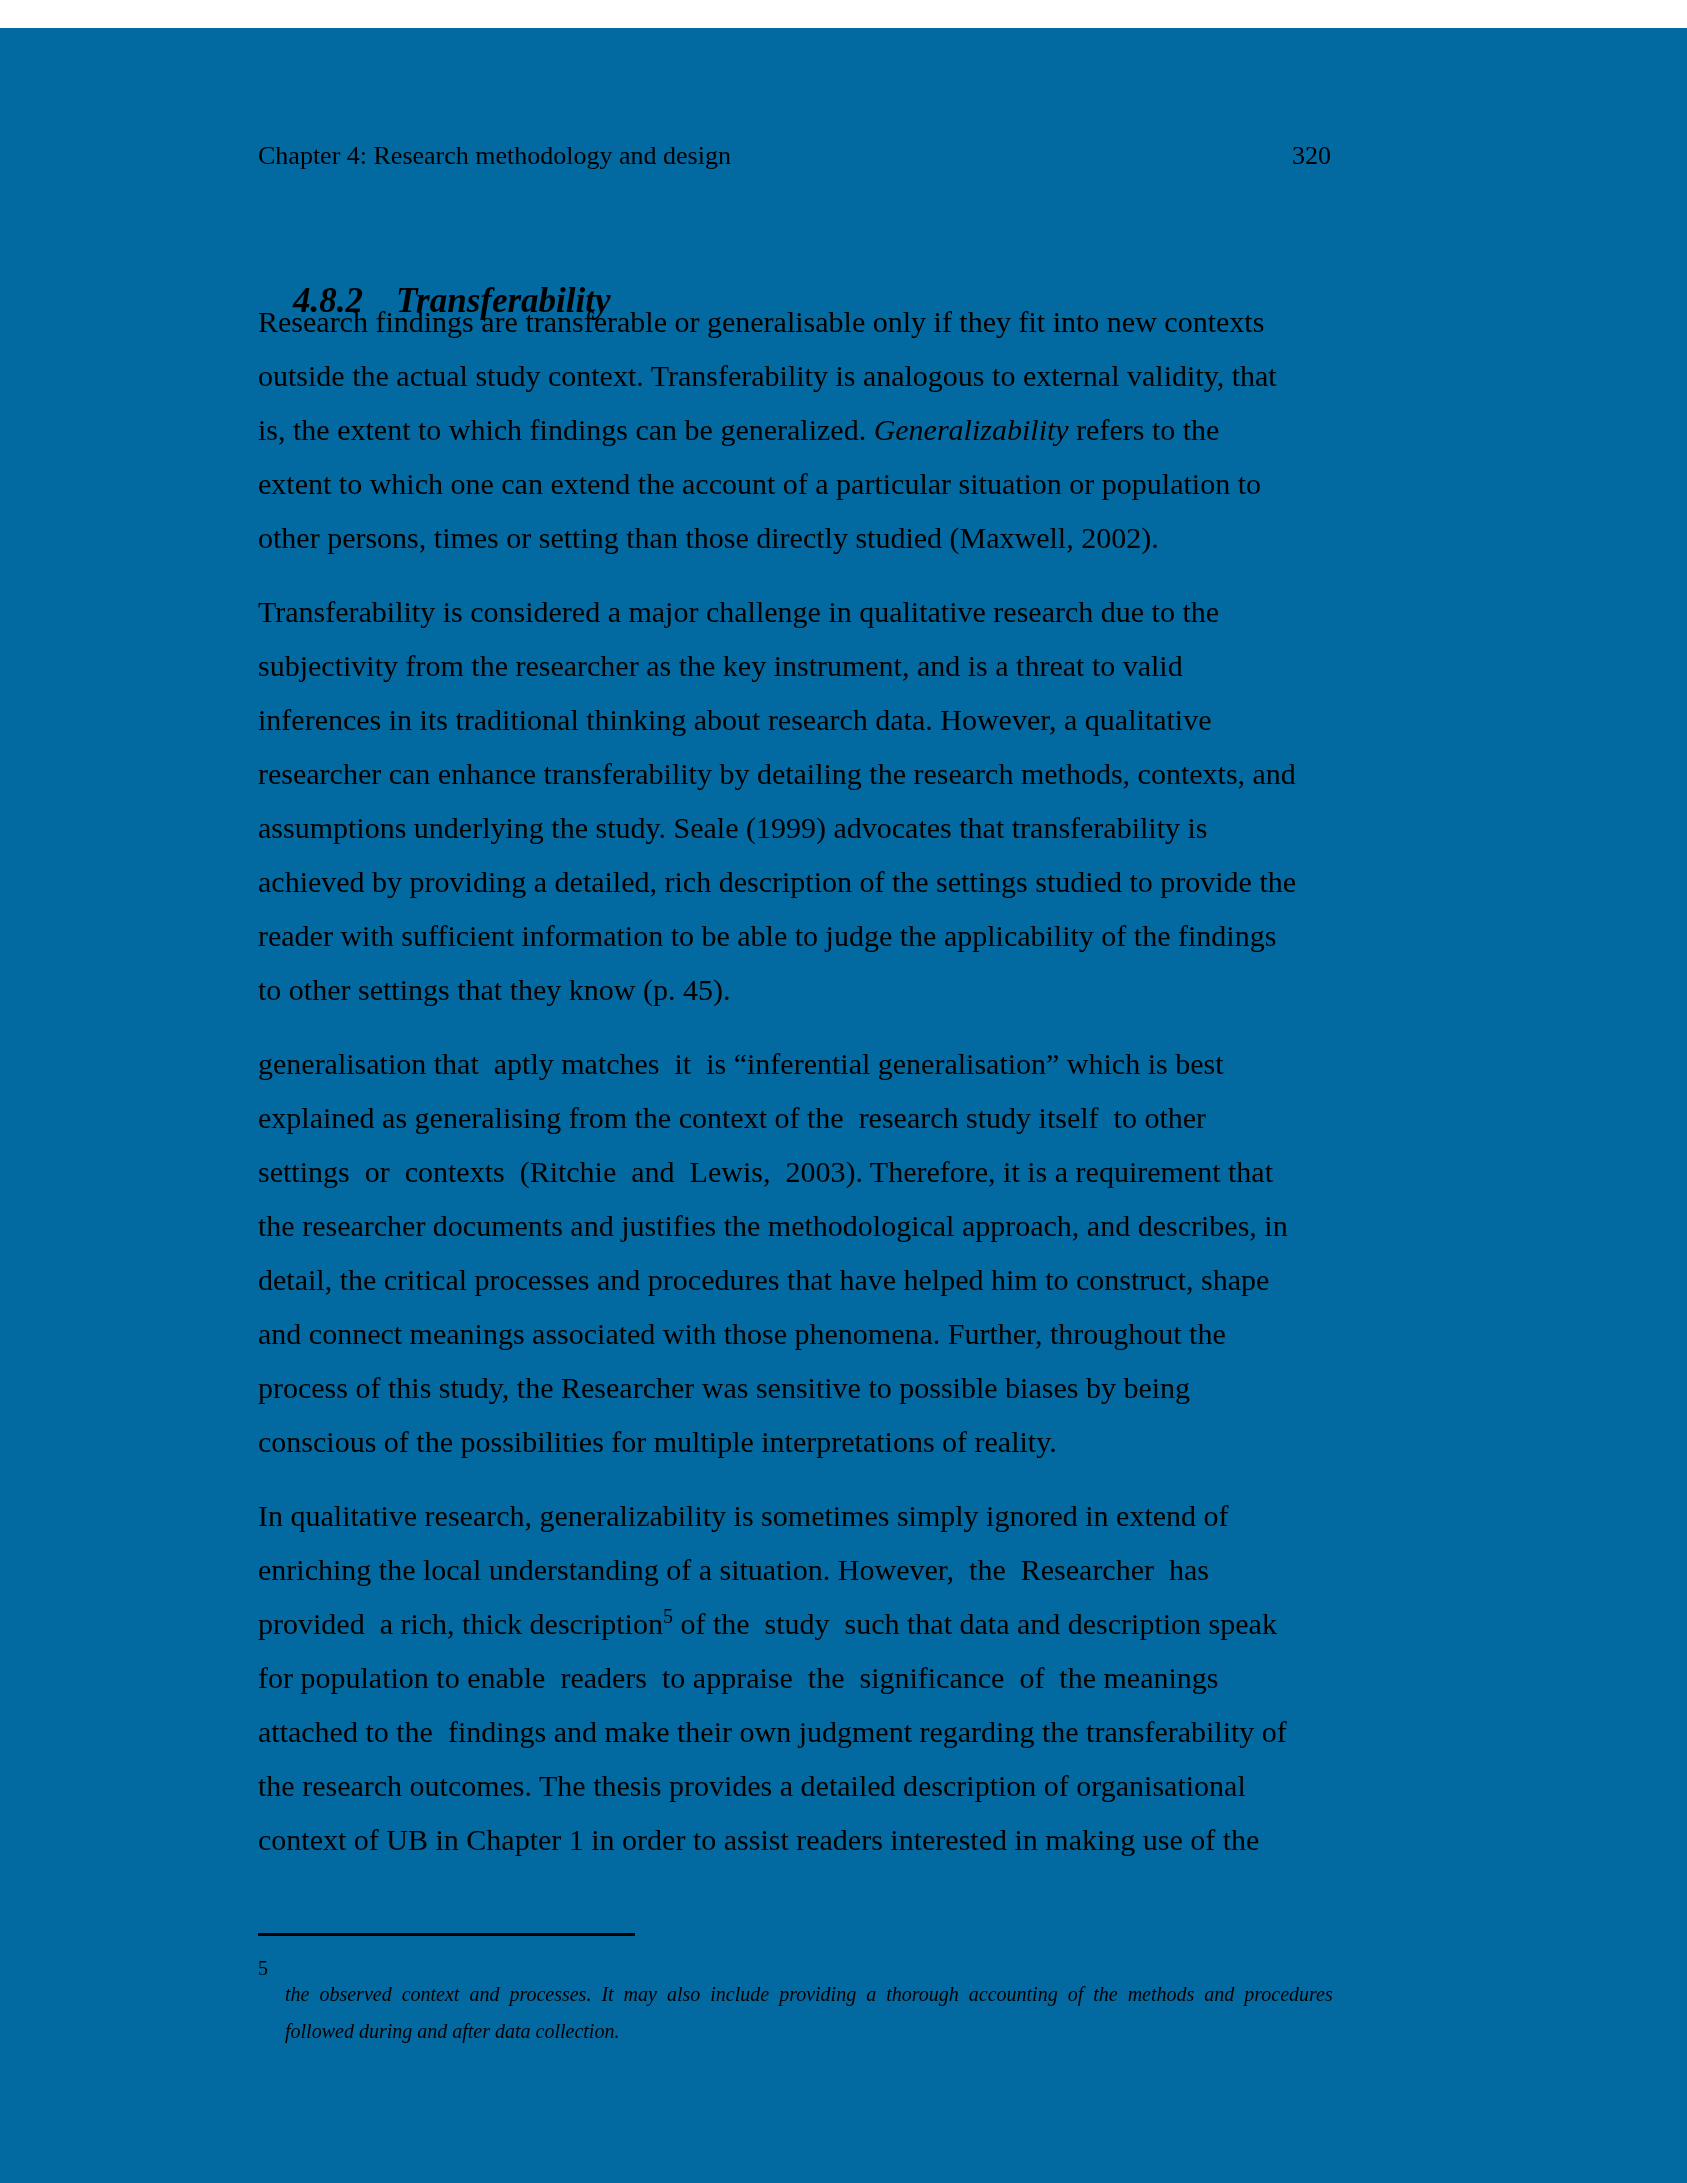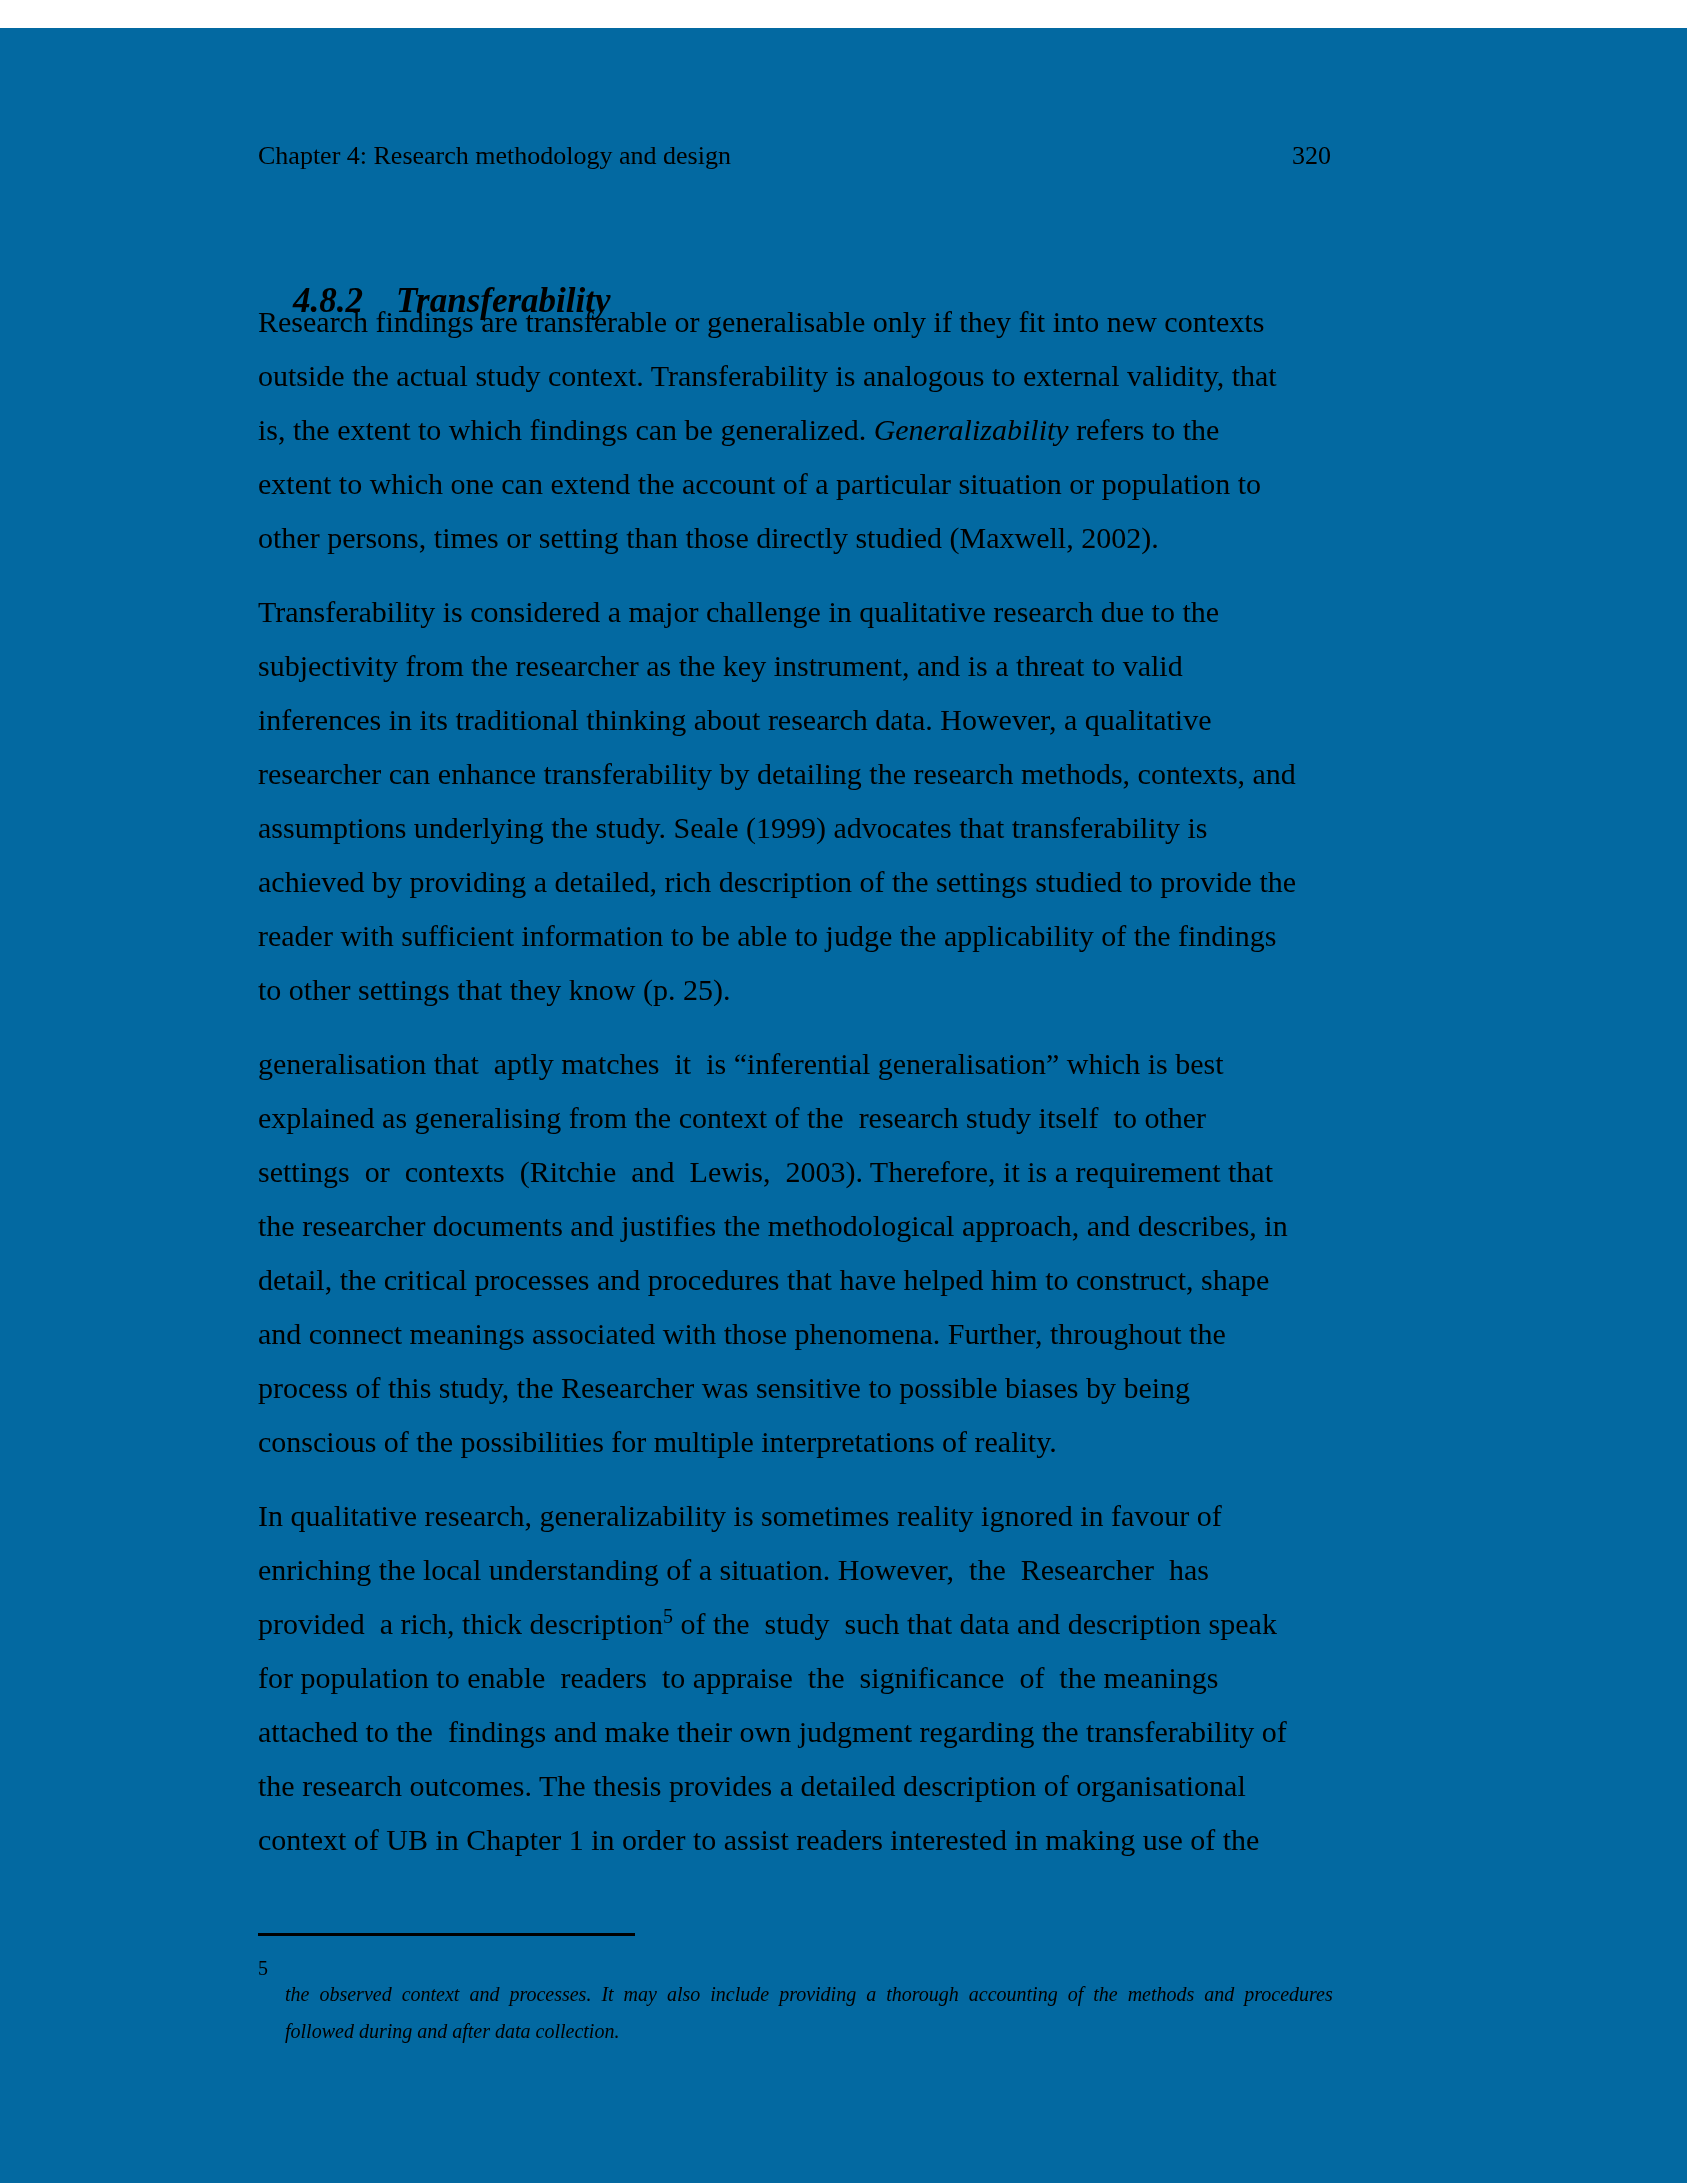--- a/index.html
+++ b/index.html
@@ -108,34 +108,34 @@
         <div class="line"><span>other persons, times or setting than those directly studied (Maxwell, 2002).</span></div>
       </div>
       <div class="para">
         <div class="line"><span>Transferability is considered a major challenge in qualitative research due to the</span></div>
         <div class="line"><span>subjectivity from the researcher as the key instrument, and is a threat to valid</span></div>
         <div class="line"><span>inferences in its traditional thinking about research data. However, a qualitative</span></div>
         <div class="line"><span>researcher can enhance transferability by detailing the research methods, contexts, and</span></div>
         <div class="line"><span>assumptions underlying the study. Seale (1999) advocates that transferability is</span></div>
         <div class="line"><span>achieved by providing a detailed, rich description of the settings studied to provide the</span></div>
         <div class="line"><span>reader with sufficient information to be able to judge the applicability of the findings</span></div>
-        <div class="line"><span>to other settings that they know (p. 25).</span></div>
+        <div class="line"><span>to other settings that they know (p. 45).</span></div>
       </div>
       <div class="para">
         <div class="line"><span>generalisation that  aptly matches  it  is “inferential generalisation” which is best</span></div>
         <div class="line"><span>explained as generalising from the context of the  research study itself  to other</span></div>
         <div class="line"><span>settings  or  contexts  (Ritchie  and  Lewis,  2003). Therefore, it is a requirement that</span></div>
         <div class="line"><span>the researcher documents and justifies the methodological approach, and describes, in</span></div>
         <div class="line"><span>detail, the critical processes and procedures that have helped him to construct, shape</span></div>
         <div class="line"><span>and connect meanings associated with those phenomena. Further, throughout the</span></div>
         <div class="line"><span>process of this study, the Researcher was sensitive to possible biases by being</span></div>
         <div class="line"><span>conscious of the possibilities for multiple interpretations of reality.</span></div>
       </div>
       <div class="para">
-        <div class="line"><span>In qualitative research, generalizability is sometimes reality ignored in favour of</span></div>
+        <div class="line"><span>In qualitative research, generalizability is sometimes simply ignored in extend of</span></div>
         <div class="line"><span>enriching the local understanding of a situation. However,  the  Researcher  has</span></div>
         <div class="line"><span>provided  a rich, thick description</span><span class="fnref">5</span><span> of the  study  such that data and description speak</span></div>
         <div class="line"><span>for population to enable  readers  to appraise  the  significance  of  the meanings</span></div>
         <div class="line"><span>attached to the  findings and make their own judgment regarding the transferability of</span></div>
         <div class="line"><span>the research outcomes. The thesis provides a detailed description of organisational</span></div>
         <div class="line"><span>context of UB in Chapter 1 in order to assist readers interested in making use of the</span></div>
       </div>
     </div>
 
   <div class="fnrule"></div>

